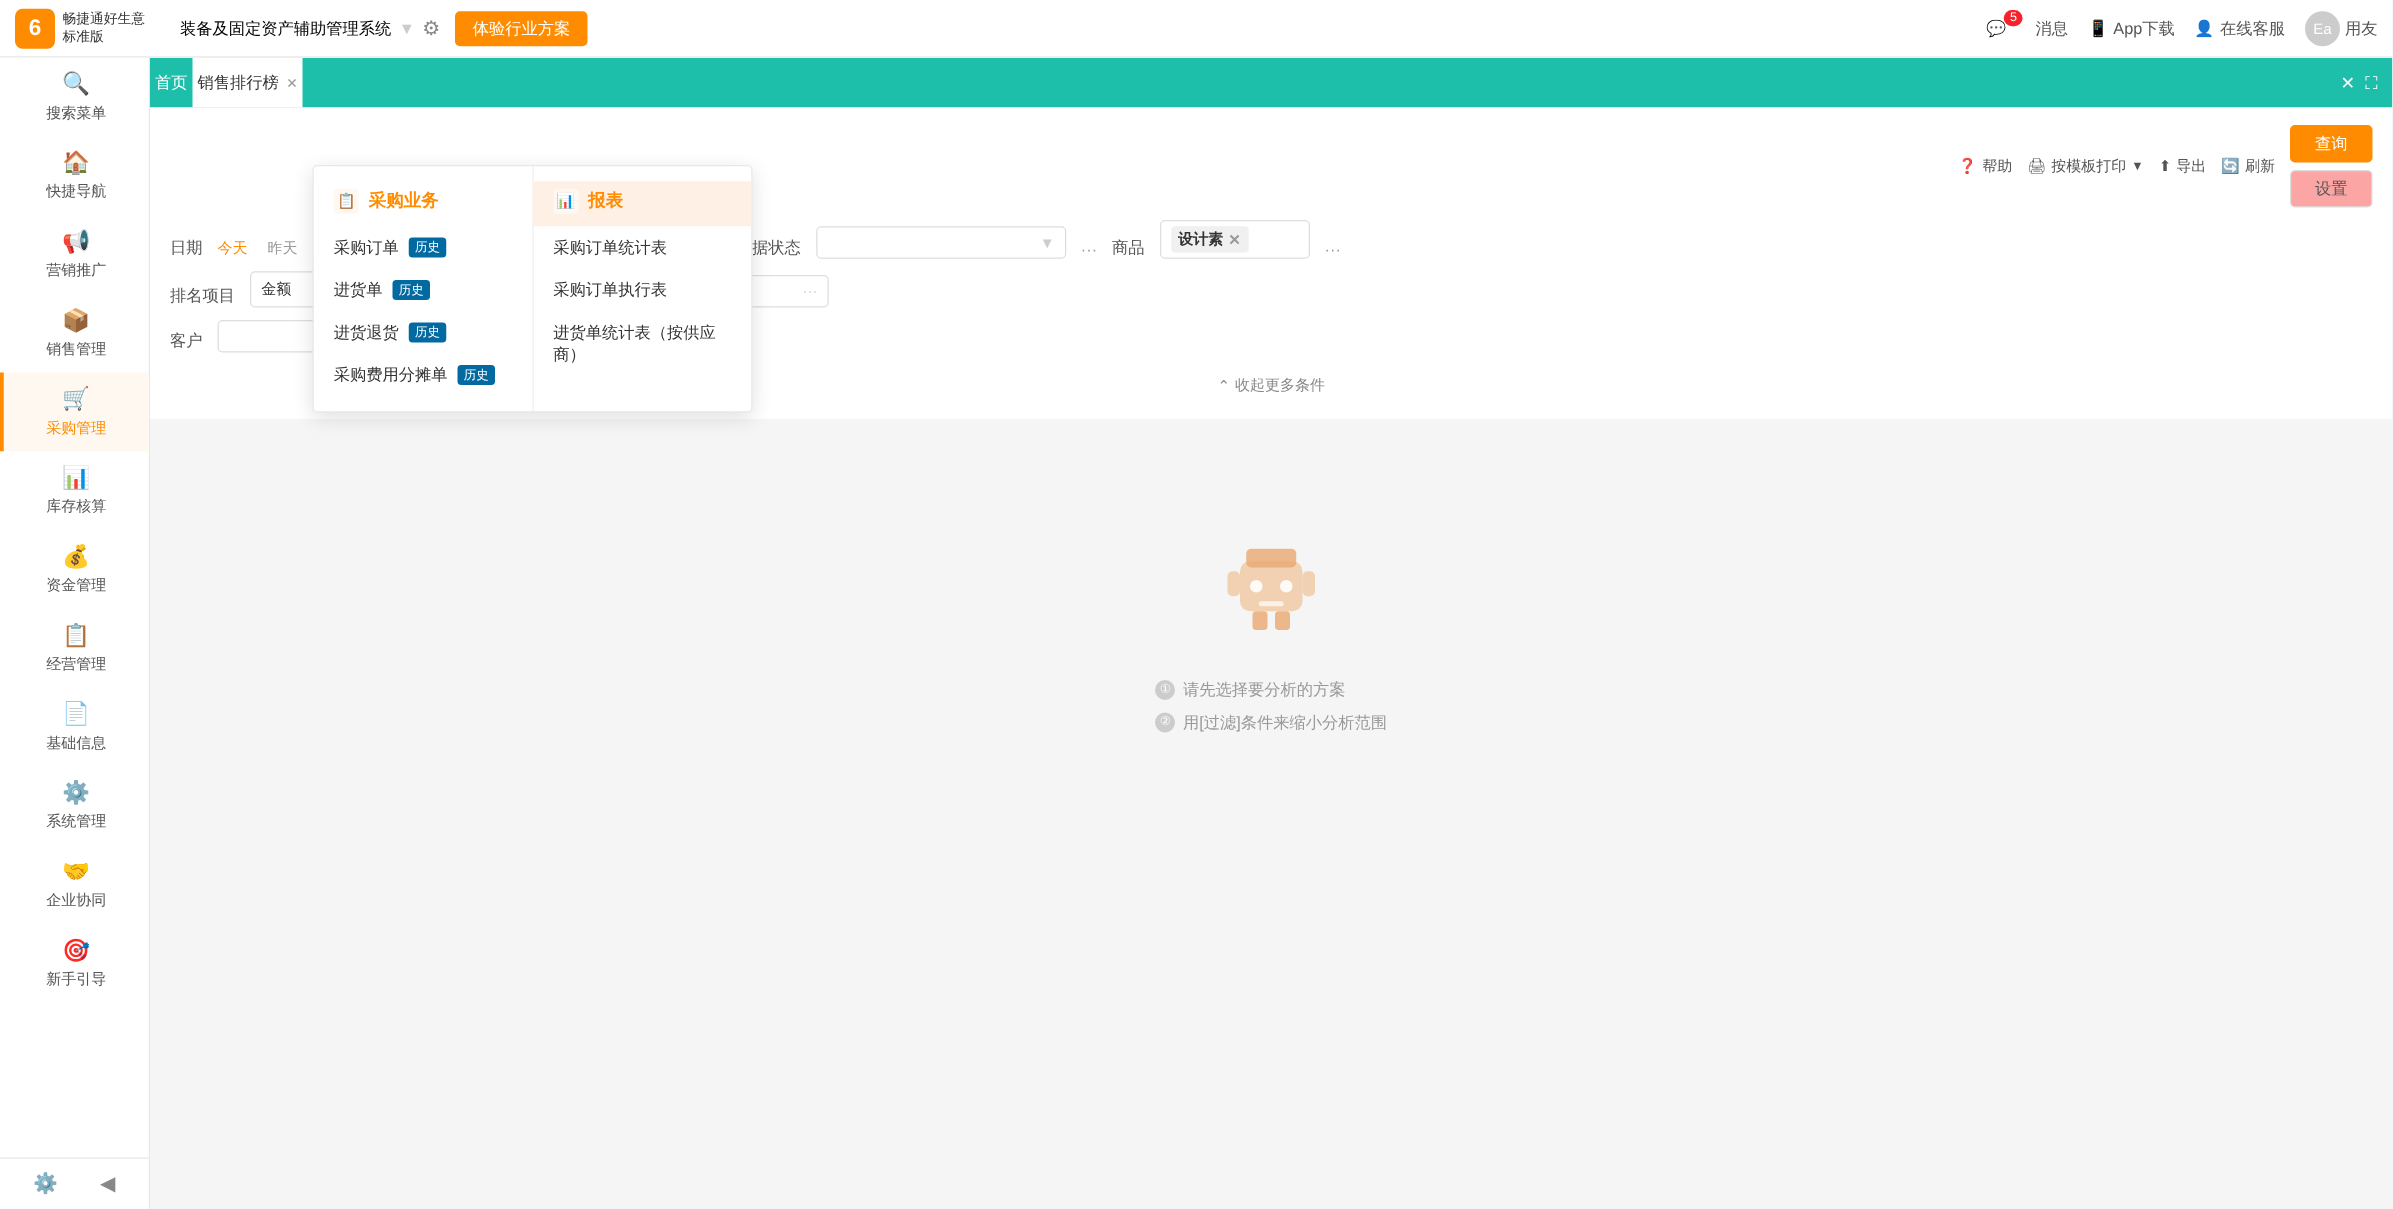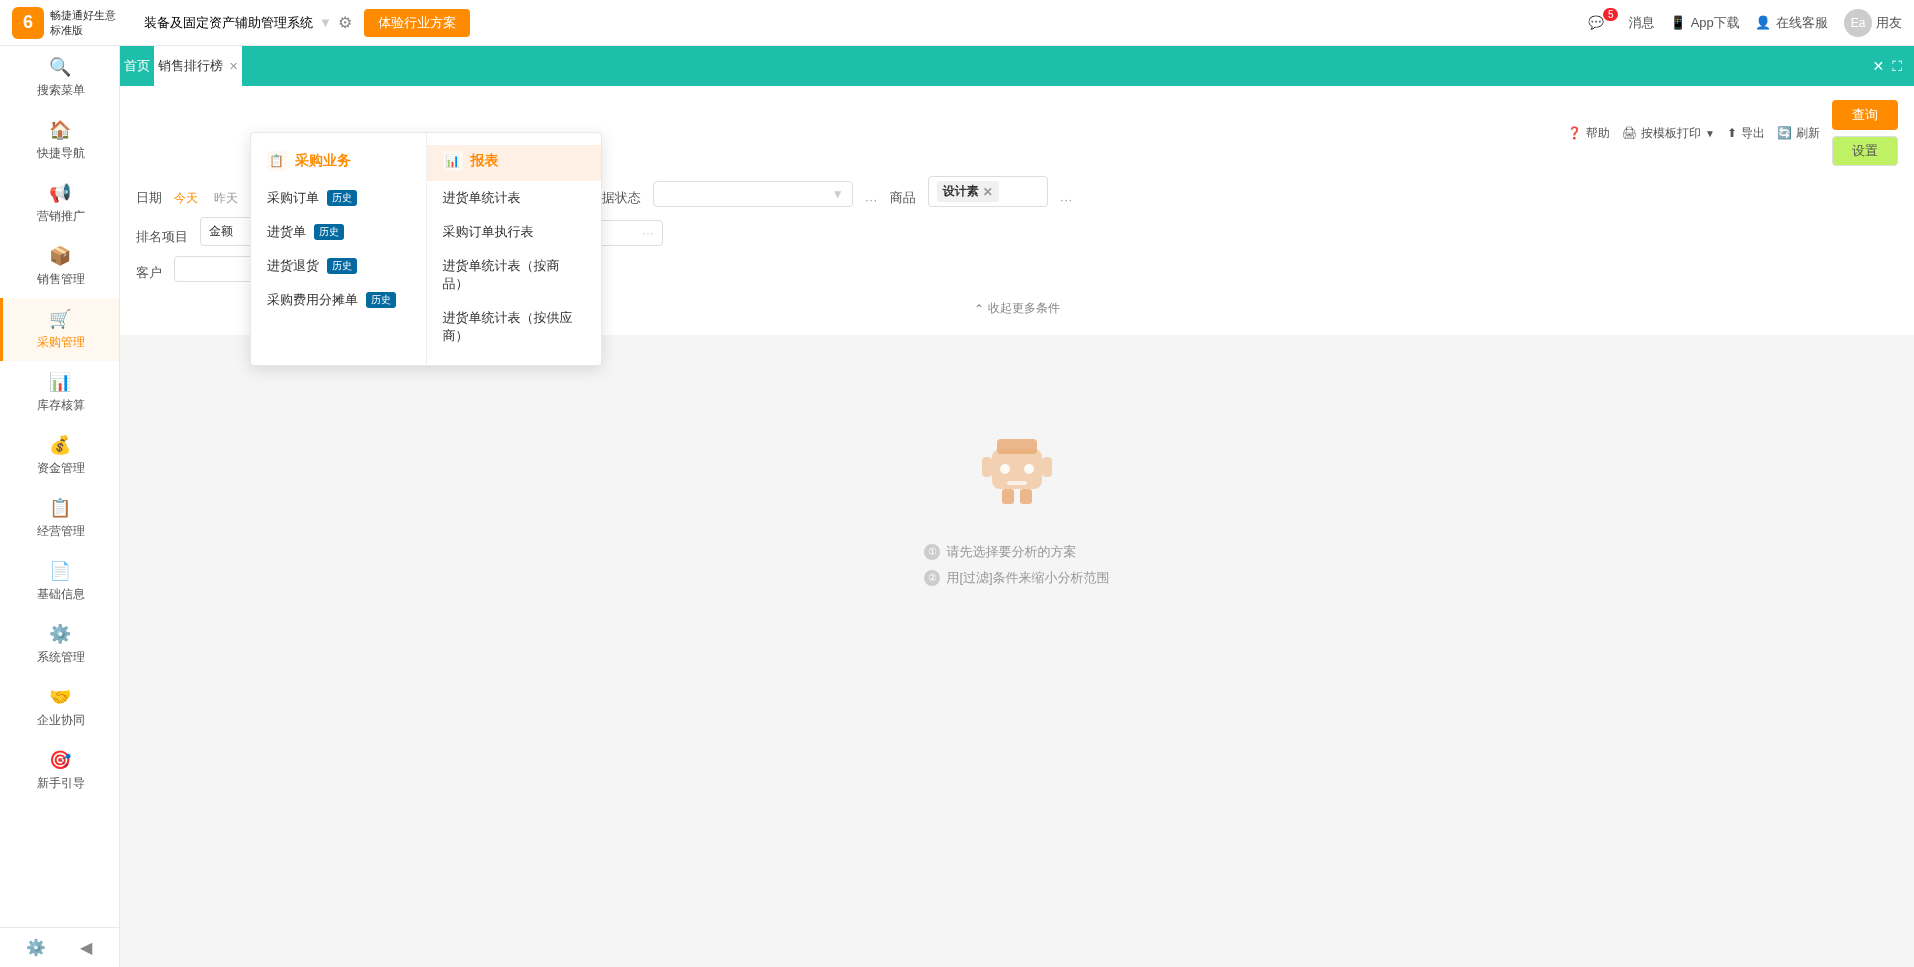--- a/index.html
+++ b/index.html
@@ -224,21 +224,21 @@
     .query-btn {
       background: #ff8c00;
       color: white;
       border: none;
       padding: 6px 20px;
       border-radius: 4px;
       font-size: 13px;
       cursor: pointer;
     }
     .settings-btn {
-      background: #bef264;
+      background: #fca5a5;
       color: #555;
       border: 1px solid #ddd;
       padding: 5px 14px;
       border-radius: 4px;
       font-size: 13px;
       cursor: pointer;
     }
     .filter-row {
       display: flex;
       align-items: flex-end;
@@ -628,27 +628,24 @@
           <span class="history-badge">历史</span>
         </div>
       </div>
 
       <div class="dropdown-col">
         <div class="dropdown-col-right-header">
           <div class="dropdown-col-header-icon">📊</div>
           <span>报表</span>
         </div>
         <div class="dropdown-item">
-          <span>进货单统计表</span>
+          <span>采购订单统计表</span>
         </div>
         <div class="dropdown-item">
           <span>采购订单执行表</span>
         </div>
         <div class="dropdown-item">
-          <span>进货单统计表（按商品）</span>
-        </div>
-        <div class="dropdown-item">
           <span>进货单统计表（按供应商）</span>
         </div>
       </div>
     </div>
   </div>
 </div>
 
 </body></html>

